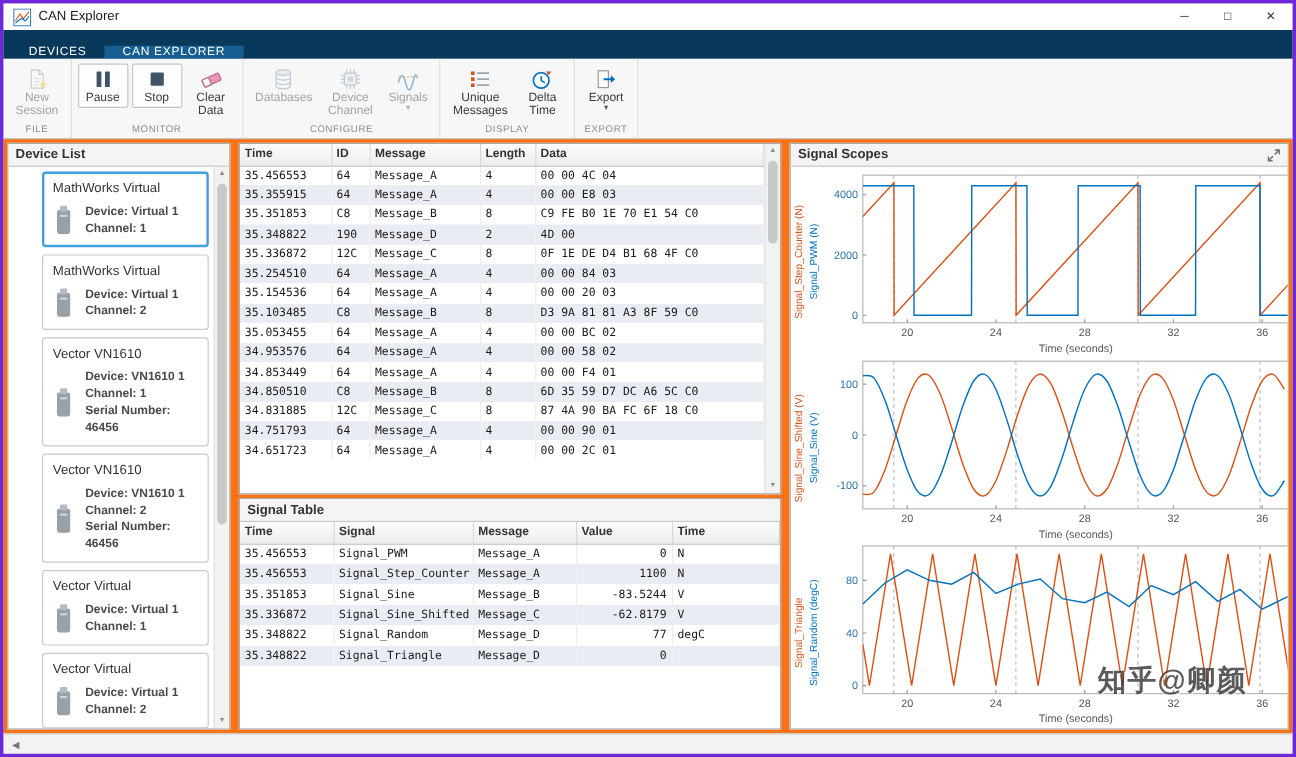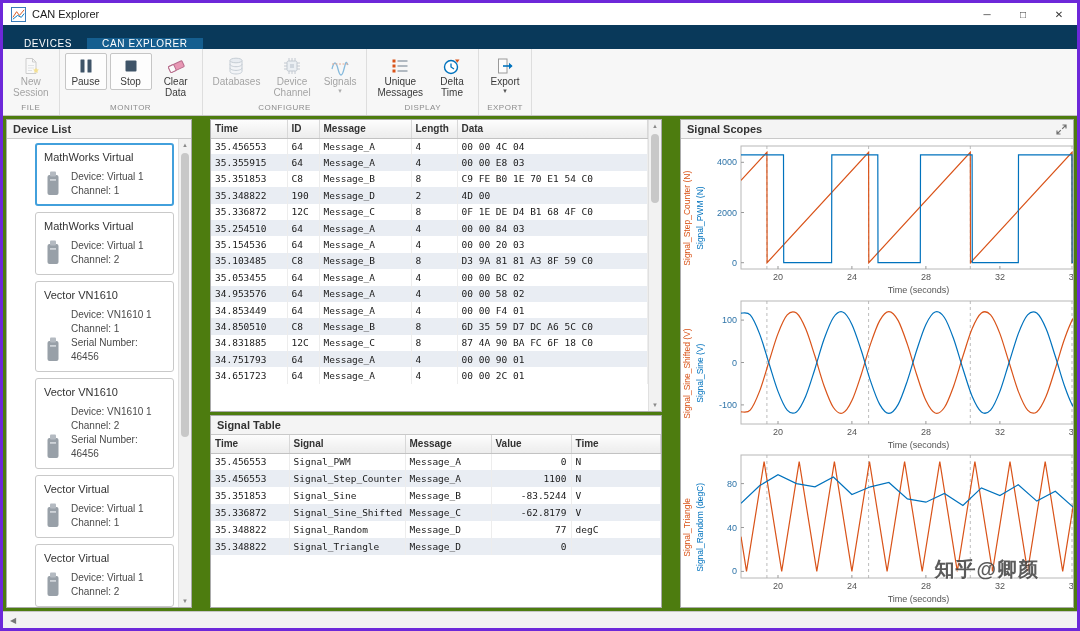--- a/index.html
+++ b/index.html
@@ -27,33 +27,33 @@
   .tbtn { min-width: 42px; display: flex; flex-direction: column; align-items: center; padding: 2px 4px; border: 1px solid transparent; border-radius: 2px; }
   .tbtn.framed { border-color: #c6c6c6; background: #fdfdfd; }
   .tbtn.disabled { opacity: .45; }
   .tbtn .ticon { width: 20px; height: 20px; display: inline-flex; }
   .tbtn .ticon svg { width: 20px; height: 20px; }
   .tline { font-size: 10px; line-height: 11px; color: #3a3a3a; white-space: nowrap; }
   .caret { font-size: 7px; color: #555; line-height: 7px; }
   .tgroup-label { font-size: 8px; color: #8c8c8c; text-align: center; padding: 2px 8px 3px; letter-spacing: .5px; }
 
   
-  .main { flex: 1; display: flex; gap: 18px; padding: 3px; overflow: hidden; background: #4d7c0f; min-height: 0; }
+  .main { flex: 1; display: flex; gap: 7px; padding: 3px; overflow: hidden; background: #f97316; min-height: 0; }
   .panel { background: #fff; border: 1px solid #ababab; display: flex; flex-direction: column; overflow: hidden; min-height: 0; }
   .phdr { flex: 0 0 19px; background: #f4f4f4; border-bottom: 1px solid #c9c9c9; font-weight: bold; font-size: 11px; color: #333; display: flex; align-items: center; padding: 0 6px; }
   .phdr .expand { margin-left: auto; display: inline-flex; }
 
   
   .left { flex: 0 0 186px; }
   .devlist { flex: 1; display: flex; overflow: hidden; min-height: 0; }
   .cards { flex: 1; overflow: hidden; padding: 4px; }
   .card { border: 1px solid #c9c9c9; border-radius: 3px; padding: 7px 8px; margin-bottom: 6px; background: #fff; margin-left: 24px; }
   .card.selected { border: 2px solid #42a0dc; padding: 6px 7px; }
   .card-title { font-size: 11px; color: #333; margin-bottom: 7px; }
-  .card-body { display: flex; gap: 9px; align-items: flex-end; }
+  .card-body { display: flex; gap: 9px; align-items: center; font-weight: bold; }
   .dev-icon { flex: 0 0 18px; display: inline-flex; }
   .card-lines { font-size: 10px; color: #4a4a4a; line-height: 14px; }
 
   
   .vscroll { flex: 0 0 13px; background: #f2f2f2; border-left: 1px solid #e0e0e0; display: flex; flex-direction: column; }
   .sarrow { flex: 0 0 12px; display: flex; align-items: center; justify-content: center; font-size: 6px; color: #8a8a8a; }
   .strack { flex: 1; position: relative; }
   .sthumb { position: absolute; left: 2px; right: 2px; background: #c8c8c8; border-radius: 4px; }
 
   
@@ -70,21 +70,21 @@
   td.right { text-align: right; }
 
   
   .scopes { flex: 1; position: relative; }
   #charts { flex: 1; display: flex; flex-direction: column; padding: 2px 2px 2px 0; min-height: 0; }
   .chart-block { flex: 1; display: flex; min-height: 0; }
   .ylabels { flex: 0 0 26px; display: flex; }
   .ylabel { display: block; width: 13px; writing-mode: vertical-rl; transform: rotate(180deg); font-size: 8.5px; text-align: center; line-height: 13px; white-space: nowrap; overflow: hidden; }
   .svgwrap { flex: 1; min-width: 0; min-height: 0; }
 
-  .watermark { position: absolute; right: 34px; bottom: 24px; font-size: 20px; font-weight: bold; color: #3f3f3f; opacity: .85; letter-spacing: 1px; text-shadow: 1px 1px 0 rgba(255,255,255,.85); }
+  .watermark { position: absolute; right: 34px; bottom: 24px; font-size: 24px; font-weight: bold; color: #3f3f3f; opacity: .85; letter-spacing: 1px; text-shadow: 1px 1px 0 rgba(255,255,255,.85); }
 
   
   .statusbar { flex: 0 0 17px; background: #f2f2f2; border-top: 1px solid #c6c6c6; display: flex; align-items: center; padding: 0 7px; }
   .status-icon { font-size: 8px; color: #777; }
 </style>
 </head>
 <body>
 
 <div class="app">
 

